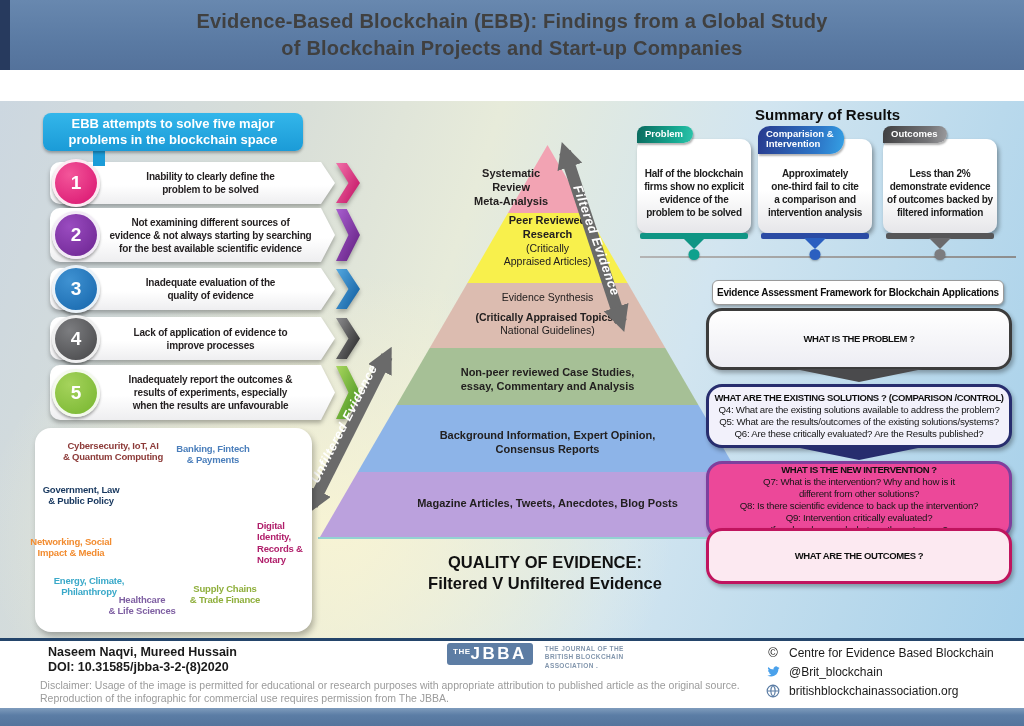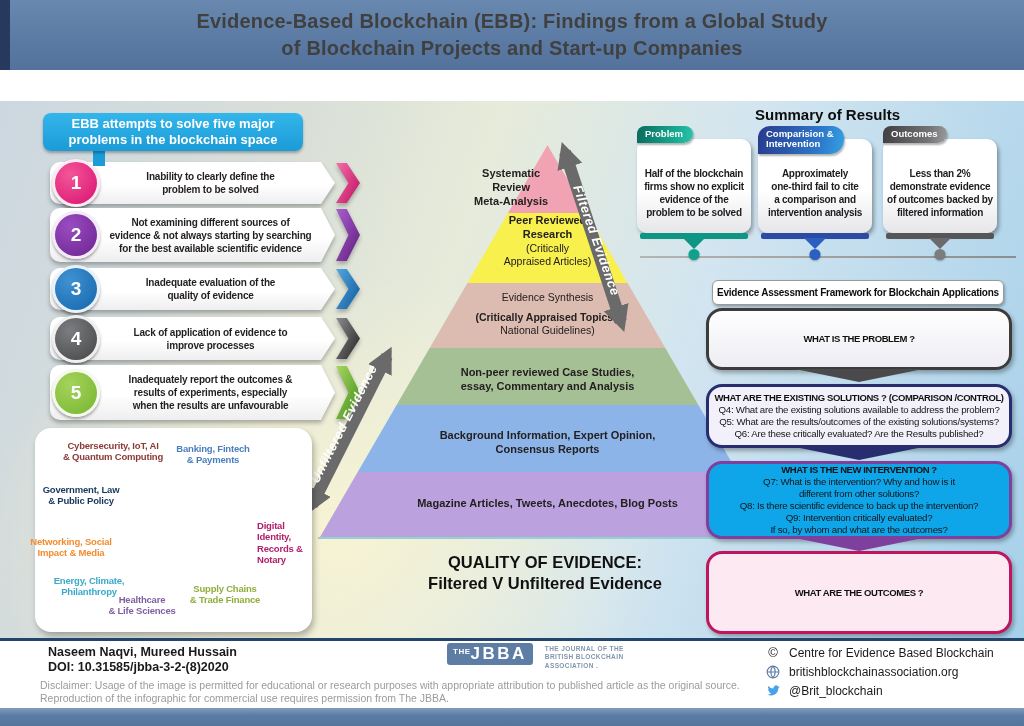--- a/index.html
+++ b/index.html
@@ -107,22 +107,22 @@
   
   .fw-title{position:absolute;left:712px;top:280px;width:290px;height:23px;background:#fff;
     border:1px solid #9a9a9a;border-radius:6px;box-shadow:1px 2px 3px rgba(0,0,0,.3);
     display:flex;align-items:center;justify-content:center;color:#0d0d0d;
     font-size:10px;font-weight:bold;letter-spacing:-.25px;}
   .fwbox{position:absolute;left:706px;width:306px;border-radius:16px;box-sizing:border-box;
     display:flex;flex-direction:column;align-items:center;justify-content:center;text-align:center;
     padding:3px 5px;box-shadow:2px 3px 4px rgba(0,0,0,.3);}
   .fw1{top:308px;height:62px;border:3px solid #3c3c3c;background:linear-gradient(180deg,#ffffff,#ededf3);}
   .fw2{top:384px;height:64px;border:3px solid #272d6e;background:#f2f1fb;}
-  .fw3{top:461px;height:78px;border:3px solid #7e3f9d;background:#0ea5e9;}
-  .fw4{top:551px;height:83px;border:3px solid #c0145e;background:#fce9f1;}
+  .fw3{top:461px;height:78px;border:3px solid #7e3f9d;background:#ec4899;}
+  .fw4{top:528px;height:56px;border:3px solid #c0145e;background:#fce9f1;}
   .fwhead{font-size:9.5px;font-weight:bold;letter-spacing:-.4px;color:#101010;line-height:1.25;}
   .fwlines{font-size:9.7px;letter-spacing:-.25px;color:#161616;line-height:1.24;white-space:pre-line;}
   .fwconn{position:absolute;left:795px;width:128px;height:13px;clip-path:polygon(0 0,100% 0,50% 100%);}
   .k1{top:369px;background:#4a4a4c;} .k2{top:447px;background:#272d6e;} .k3{top:538px;background:#7e3f9d;}
 
   
   .disc-card{position:absolute;left:35px;top:428px;width:277px;height:204px;background:#fff;
     border-radius:16px;box-shadow:2px 4px 6px rgba(0,0,0,.28);}
   .donut{position:absolute;left:81px;top:50px;width:114px;height:114px;border-radius:50%;
     background:conic-gradient(from -40deg,
@@ -337,32 +337,32 @@
 BRITISH BLOCKCHAIN
 ASSOCIATION .</div>
     </div>
     <div class="contacts">
       <div class="contact-row">
         <span class="ci copyright-glyph">©</span>
         <span>Centre for Evidence Based Blockchain</span>
       </div>
       <div class="contact-row">
         <span class="ci">
+          <svg width="15" height="15" viewBox="0 0 24 24" fill="#4aa1eb">
+            <path d="M22 5.8c-.7.3-1.5.5-2.3.6.8-.5 1.4-1.3 1.7-2.2-.8.5-1.6.8-2.5 1a4 4 0 0 0-6.9 3.6A11.4 11.4 0 0 1 3.7 4.6a4 4 0 0 0 1.2 5.4c-.6 0-1.2-.2-1.8-.5v.1a4 4 0 0 0 3.2 4c-.6.2-1.2.2-1.8.1a4 4 0 0 0 3.8 2.8A8.1 8.1 0 0 1 2 18.3a11.4 11.4 0 0 0 6.2 1.8c7.5 0 11.6-6.2 11.6-11.6v-.5c.8-.6 1.5-1.3 2-2.2z"></path>
+          </svg>
+        </span>
+        <span>@Brit_blockchain</span>
+      </div>
+      <div class="contact-row">
+        <span class="ci">
           <svg width="14" height="14" viewBox="0 0 24 24" fill="none" stroke="#5b7da5" stroke-width="2">
             <circle cx="12" cy="12" r="10"></circle>
               <path d="M2 12h20M12 2a15 15 0 0 1 0 20M12 2a15 15 0 0 0 0 20"></path>
           </svg>
         </span>
         <span>britishblockchainassociation.org</span>
       </div>
-      <div class="contact-row">
-        <span class="ci">
-          <svg width="15" height="15" viewBox="0 0 24 24" fill="#4aa1eb">
-            <path d="M22 5.8c-.7.3-1.5.5-2.3.6.8-.5 1.4-1.3 1.7-2.2-.8.5-1.6.8-2.5 1a4 4 0 0 0-6.9 3.6A11.4 11.4 0 0 1 3.7 4.6a4 4 0 0 0 1.2 5.4c-.6 0-1.2-.2-1.8-.5v.1a4 4 0 0 0 3.2 4c-.6.2-1.2.2-1.8.1a4 4 0 0 0 3.8 2.8A8.1 8.1 0 0 1 2 18.3a11.4 11.4 0 0 0 6.2 1.8c7.5 0 11.6-6.2 11.6-11.6v-.5c.8-.6 1.5-1.3 2-2.2z"></path>
-          </svg>
-        </span>
-        <span>@Brit_blockchain</span>
-      </div>
     </div>
   </div>
   <div class="bottom-strip"></div>
 
 </div>
 
 </body></html>

